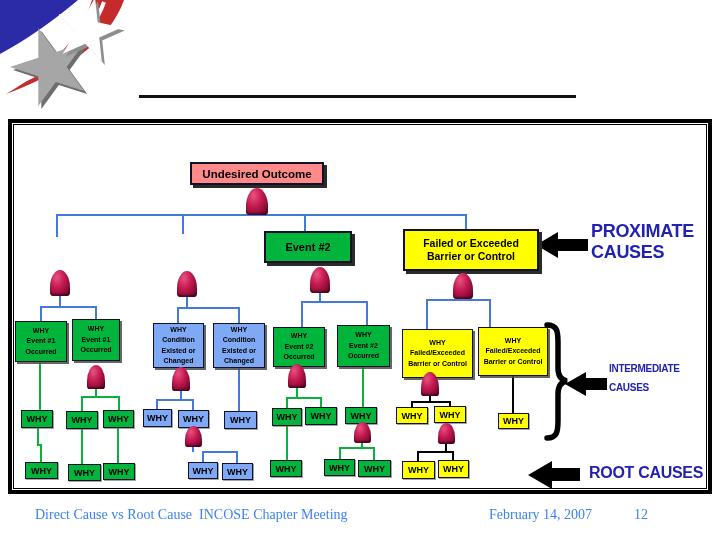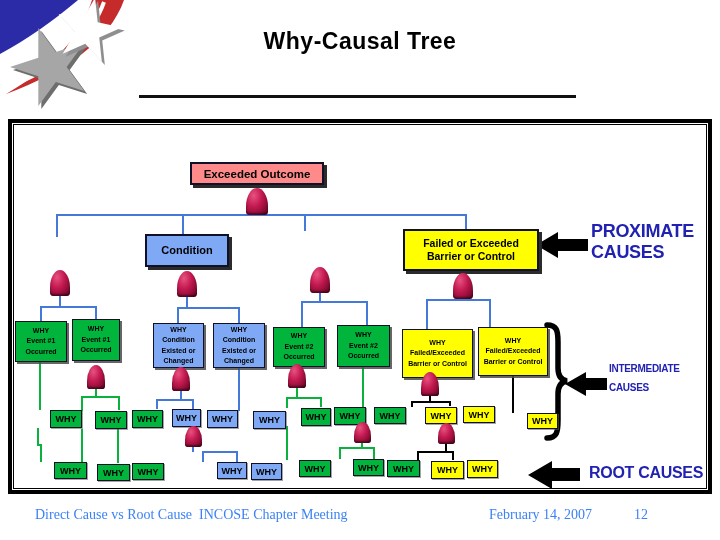--- a/index.html
+++ b/index.html
@@ -18,21 +18,21 @@
   .box{position:absolute;z-index:3;box-sizing:border-box;border:1px solid #101028;
        display:flex;align-items:center;justify-content:center;text-align:center;
        font-weight:bold;color:#000;white-space:pre-line;}
   .green{background:#00B43C;}
   .blue{background:#7FA9F5;}
   .yellow{background:#FFFF00;}
   .pink{background:#FF8A8A;}
   .lv1{border-width:2px;box-shadow:3px 3px 0 #2b2b2b;font-size:11.5px;}
   .lv2{border-width:2px;box-shadow:3px 3px 0 #2b2b2b;font-size:11px;line-height:13px;}
   .lv3{box-shadow:2px 2px 0 rgba(75,75,75,.85);font-size:7px;line-height:10.5px;}
-  .sm{box-shadow:1px 1px 0 rgba(90,90,90,.55);font-size:9px;margin-left:29px;}
+  .sm{box-shadow:1px 1px 0 rgba(90,90,90,.55);font-size:9px;}
   
   .gate{position:absolute;z-index:4;
         border-radius:50% 50% 16% 16% / 68% 68% 14% 14%;
         background:radial-gradient(ellipse at 35% 28%,#e8527f 0%,#c41a52 40%,#8e0c35 72%,#57051d 100%);
         box-shadow:inset 0 -2px 2px rgba(0,0,0,.45);}
   
   .ann{position:absolute;z-index:3;color:#2121B2;font-weight:bold;white-space:pre-line;letter-spacing:-.3px;}
   #ann-proximate{left:591px;top:221px;font-size:18px;line-height:21px;}
   #ann-intermediate{left:609px;top:359px;font-size:10px;line-height:19px;}
   #ann-root{left:589px;top:464px;font-size:16px;line-height:18px;}
@@ -53,21 +53,20 @@
     </defs>
     <path d="M0,0 L78,0 C52,22 26,40 0,54 Z" fill="#2B2BA8"></path>
     <path d="M92,0 L124,0 C110,40 66,72 6,94 C54,66 80,38 92,0 Z" fill="#C62B2B"></path>
     <path d="M104,2 C92,36 58,66 16,84" stroke="#fff" stroke-width="4" fill="none"></path>
     <use href="#star" transform="translate(54,70) rotate(-18) scale(41)" fill="#6e6e6e"></use>
     <use href="#star" transform="translate(51,67) rotate(-18) scale(41)" fill="#A6A6A6"></use>
     <use href="#star" transform="translate(91,34) rotate(12) scale(34)" fill="#8f8f8f"></use>
     <use href="#star" transform="translate(88,31) rotate(12) scale(34)" fill="#ffffff"></use>
   </svg>
 
-  <div class="abs" id="title">Why-Causal Tree</div>
   <div class="abs" id="title-rule"></div>
 
   <div class="abs" id="frame">
     <div id="frame-inner"></div>
   </div>
 
   <svg class="abs" id="wires" width="720" height="540" viewBox="0 0 720 540">
     <g stroke="#4478D9" stroke-width="2" fill="none">
       <polyline points="57,237 57,215 466,215 466,229"></polyline>
       <polyline points="183,215 183,234"></polyline>
@@ -105,24 +104,24 @@
       <polyline points="513,376 513,413"></polyline>
       <polyline points="446,444 446,452"></polyline>
       <polyline points="418,461 418,452 453,452 453,460"></polyline>
     </g>
     <path d="M547,325 C557,325 558,331 558,342 L558,368 C558,376 561,380 567,381 C561,382 558,386 558,394 L558,420 C558,432 557,438 547,438" stroke="#000" stroke-width="5.5" fill="none" stroke-linecap="round"></path>
     <polygon points="536,245 558,232 558,239 588,239 588,251 558,251 558,258" fill="#000"></polygon>
     <polygon points="565,384 586,372 586,378 607,378 607,390 586,390 586,396" fill="#000"></polygon>
     <polygon points="528,475 552,461 552,468 580,468 580,481 552,481 552,489" fill="#000"></polygon>
   </svg>
 
-  <div class="box lv1 pink" style="left:190px;top:162px;width:134px;height:23px">Exceeded Outcome</div>
+  <div class="box lv1 pink" style="left:190px;top:162px;width:134px;height:23px">Undesired Outcome</div>
   <div class="gate" style="left:246px;top:188px;width:22px;height:27px"></div>
 
-  <div class="box lv2 blue" style="left:145px;top:234px;width:84px;height:33px">Condition</div>
+  <div class="box lv2 green" style="left:264px;top:231px;width:88px;height:32px">Event #2</div>
   <div class="box lv2 yellow" style="left:403px;top:229px;width:136px;height:42px;font-size:10.5px">Failed or Exceeded
 Barrier or Control</div>
 
   <div class="gate" style="left:50px;top:270px;width:20px;height:26px"></div>
   <div class="gate" style="left:177px;top:271px;width:20px;height:26px"></div>
   <div class="gate" style="left:310px;top:267px;width:20px;height:26px"></div>
   <div class="gate" style="left:453px;top:273px;width:20px;height:26px"></div>
 
   <div class="box lv3 green" style="left:15px;top:321px;width:52px;height:41px">WHY
 Event #1

